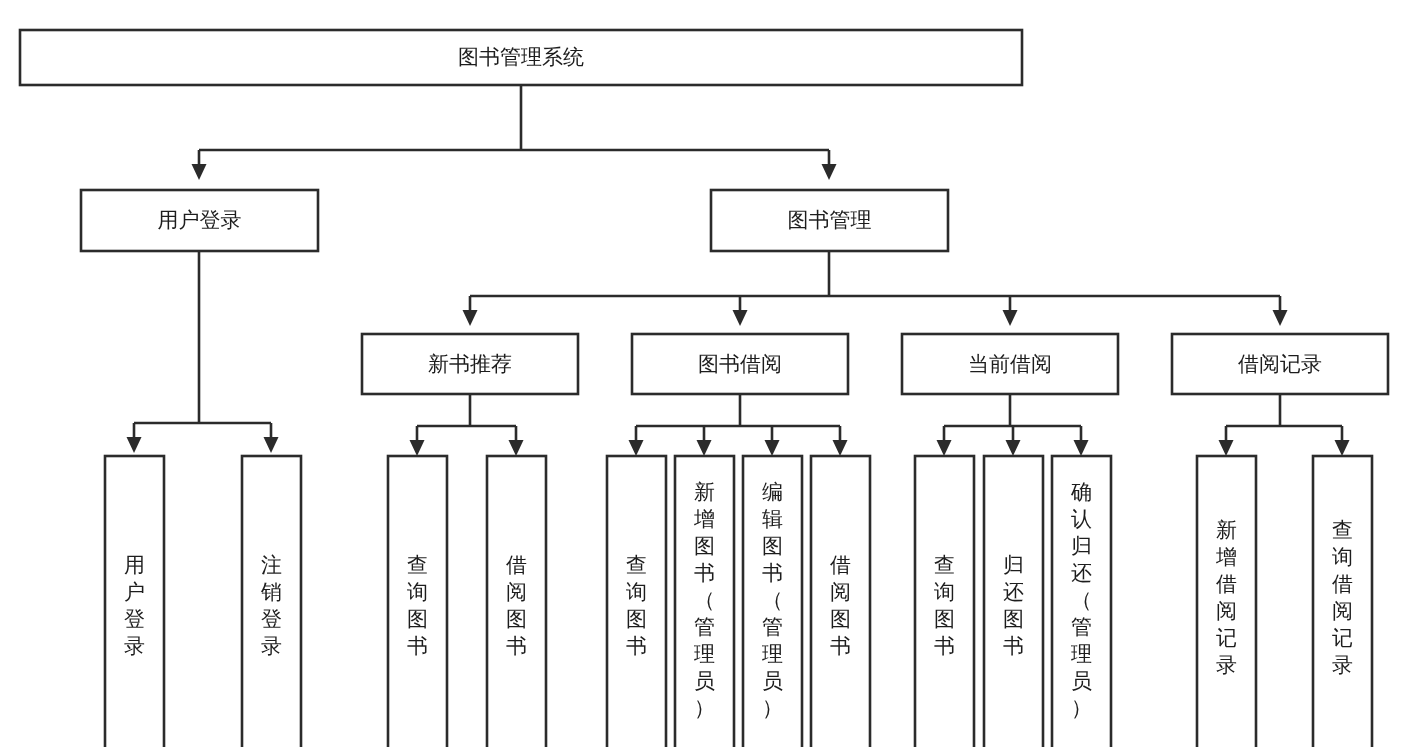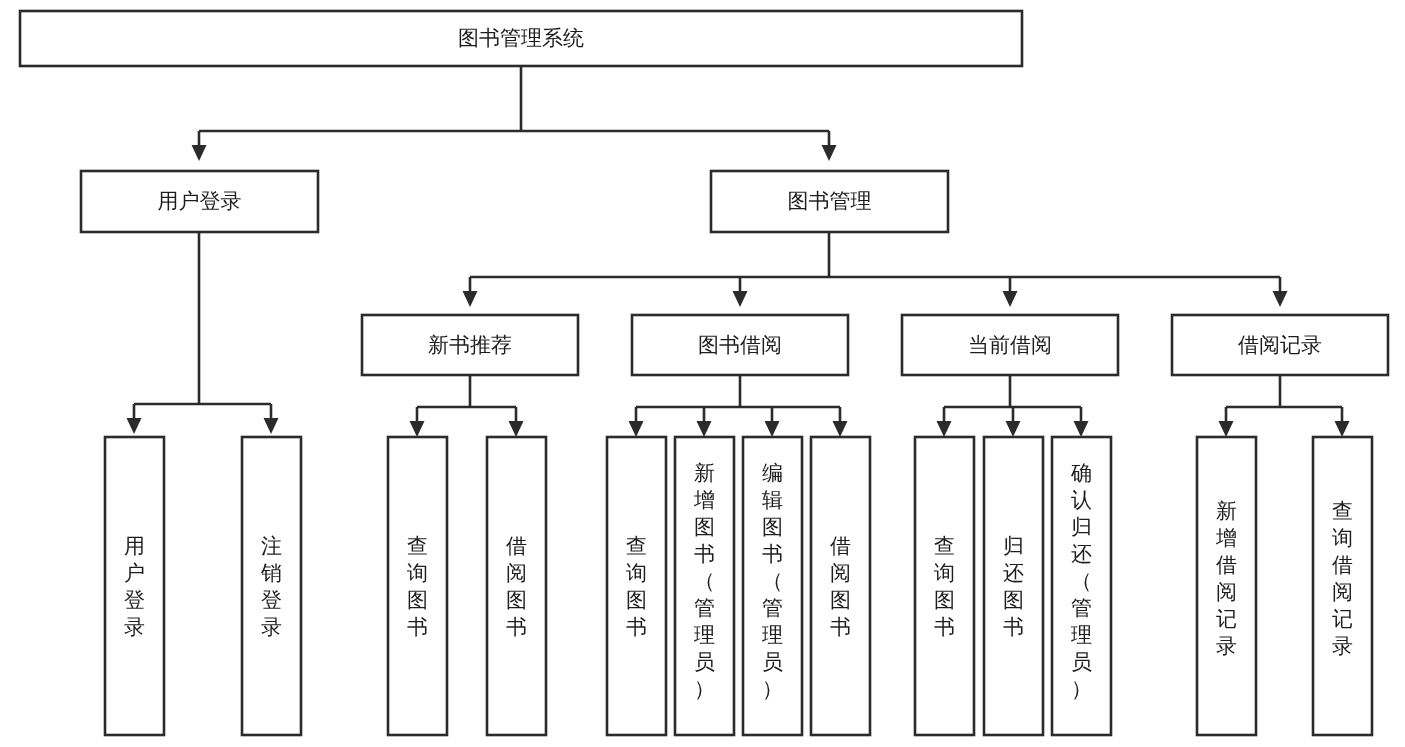--- a/index.html
+++ b/index.html
@@ -12,20 +12,21 @@
     width: 1405px;
     height: 747px;
     font-family: "Liberation Sans", "DejaVu Sans", sans-serif;
     overflow: hidden;
     position: relative;
   }
   #diagram-root {
     position: relative;
     width: 1405px;
     height: 541px;
+    margin-top: 19px;
   }
   svg.diagram-canvas {
     position: absolute;
     left: 0;
     top: 0;
     width: 1405px;
     height: 747px;
     display: block;
   }
   .node-box {

